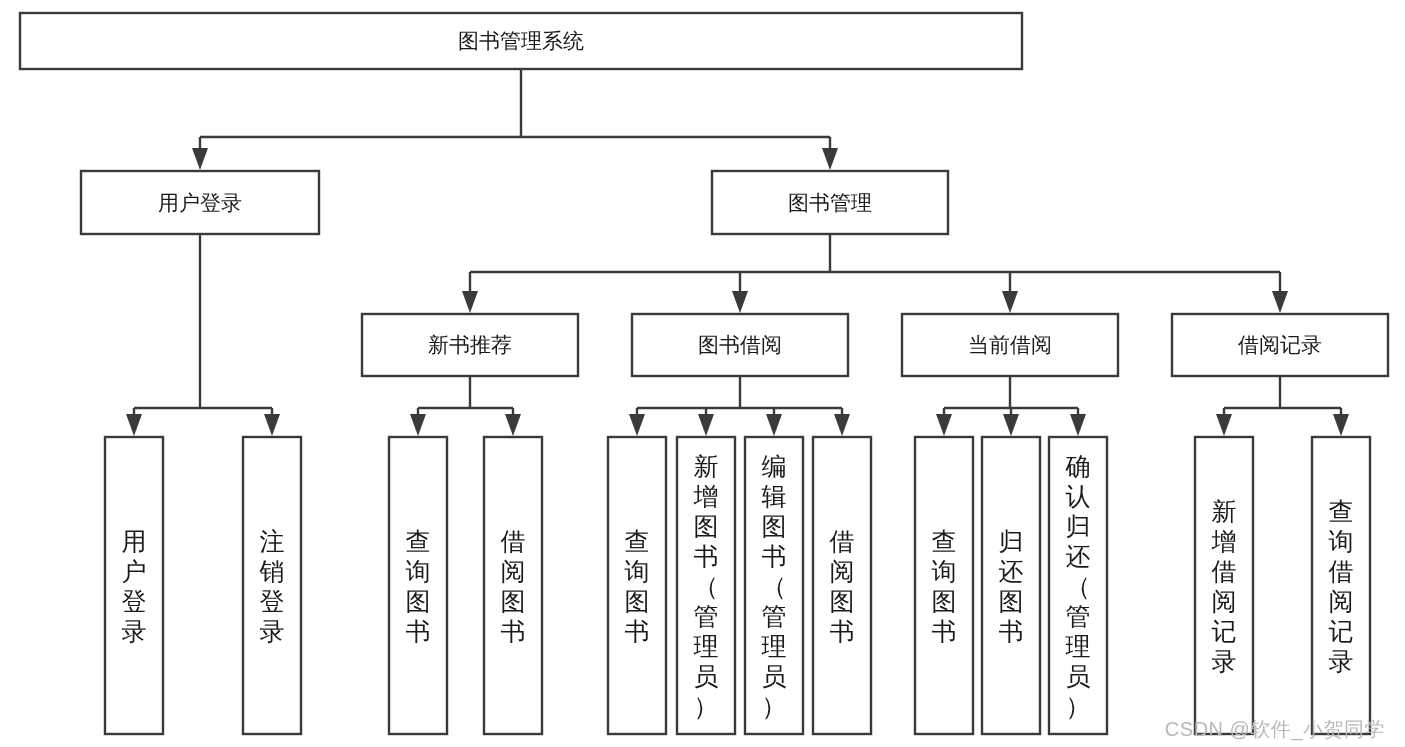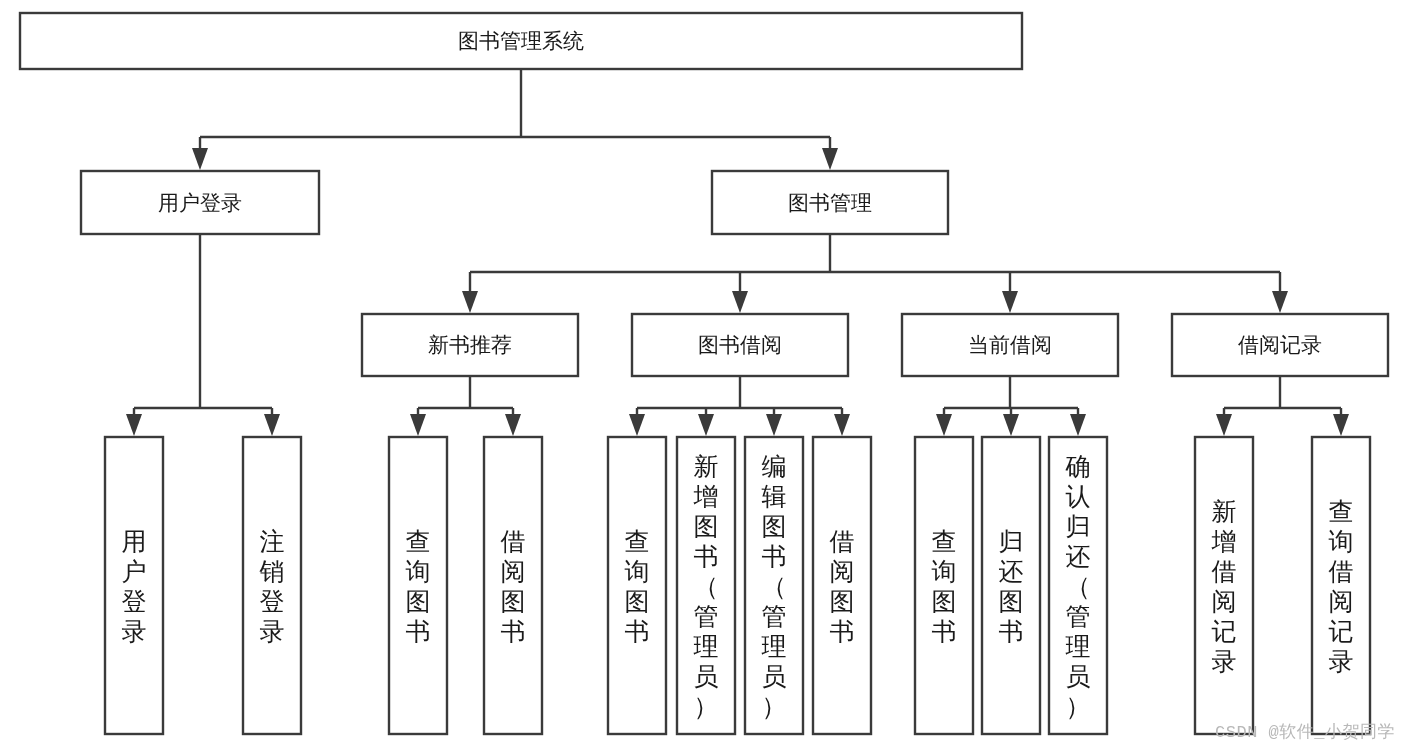--- a/index.html
+++ b/index.html
@@ -52,24 +52,24 @@
     dominant-baseline: middle;
   }
   .leaf-label-v {
     font-family: "DejaVu Sans", "Liberation Sans", sans-serif;
     font-size: 25px;
     fill: #1a1a1a;
     text-anchor: middle;
   }
   .watermark {
     position: absolute;
-    right: 10px;
+    right: 20px;
     bottom: 4px;
-    font-family: Liberation Mono, monospace;
-    font-size: 17px;
+    font-family: Liberation Sans, sans-serif;
+    font-size: 20px;
     color: #b8b8b8;
     white-space: nowrap;
     letter-spacing: 0.5px;
     user-select: none;
   }
 </style>
 </head>
 <body>
 
 <div id="diagram-root">

